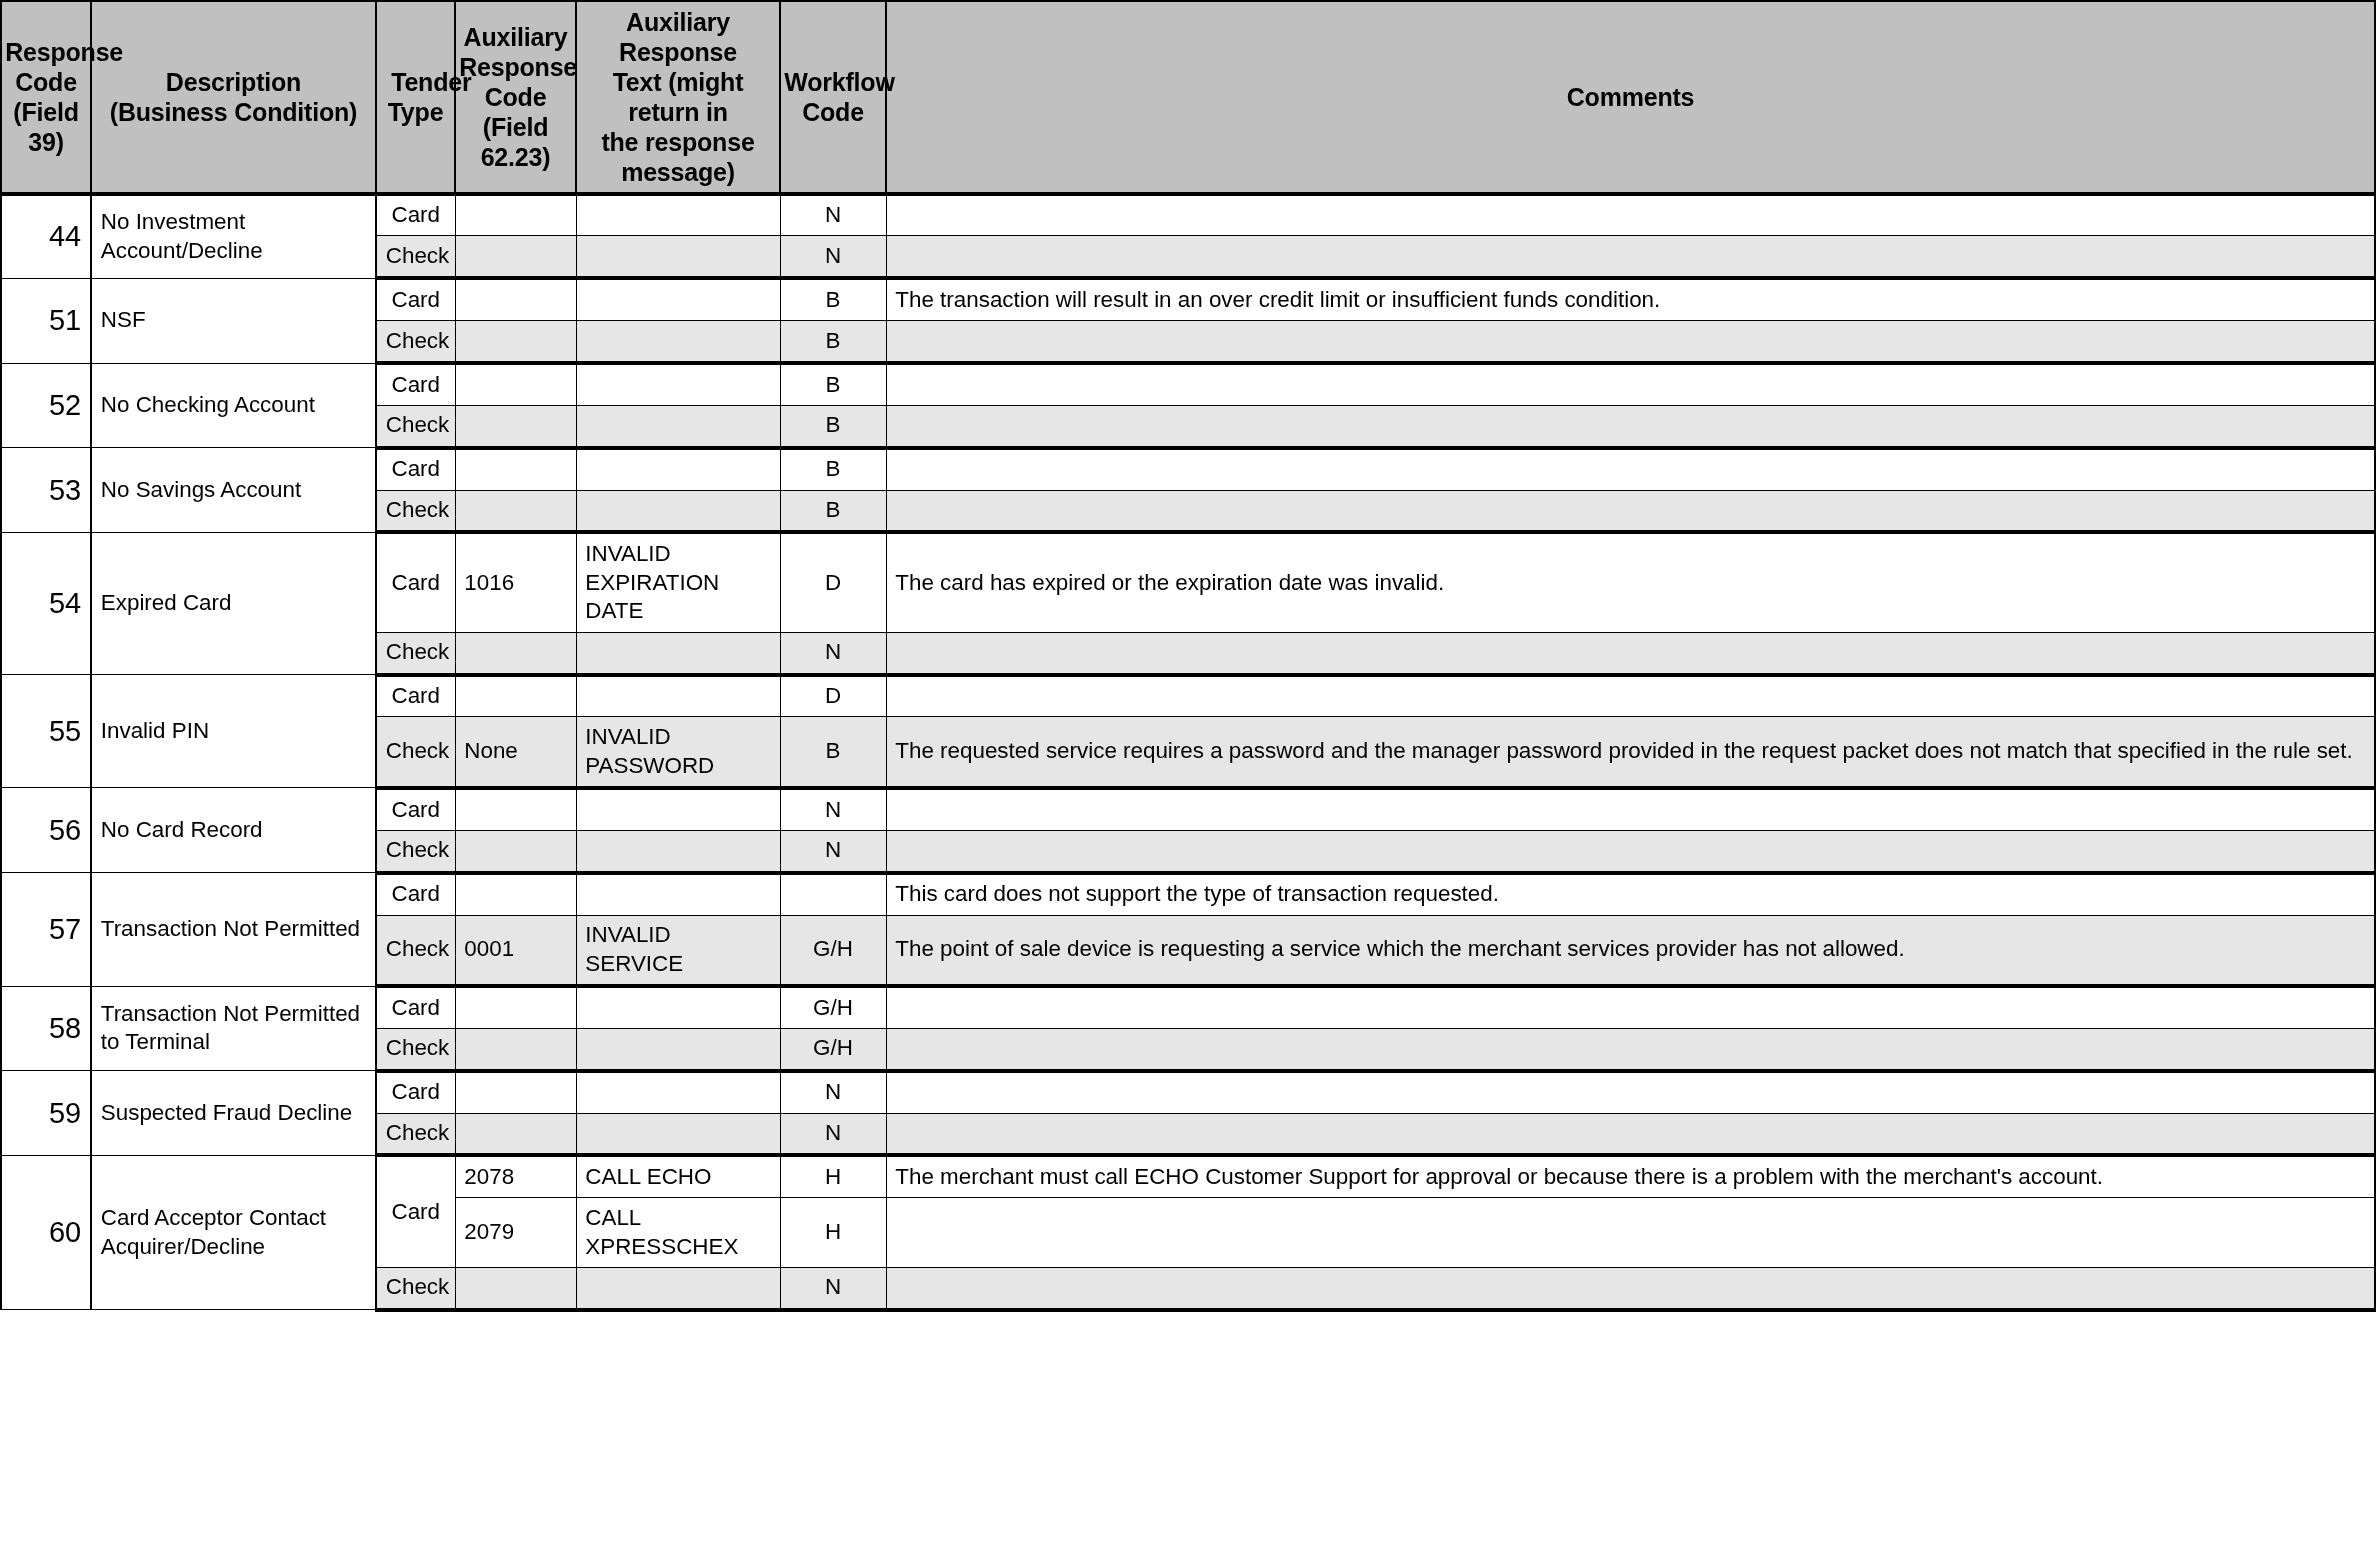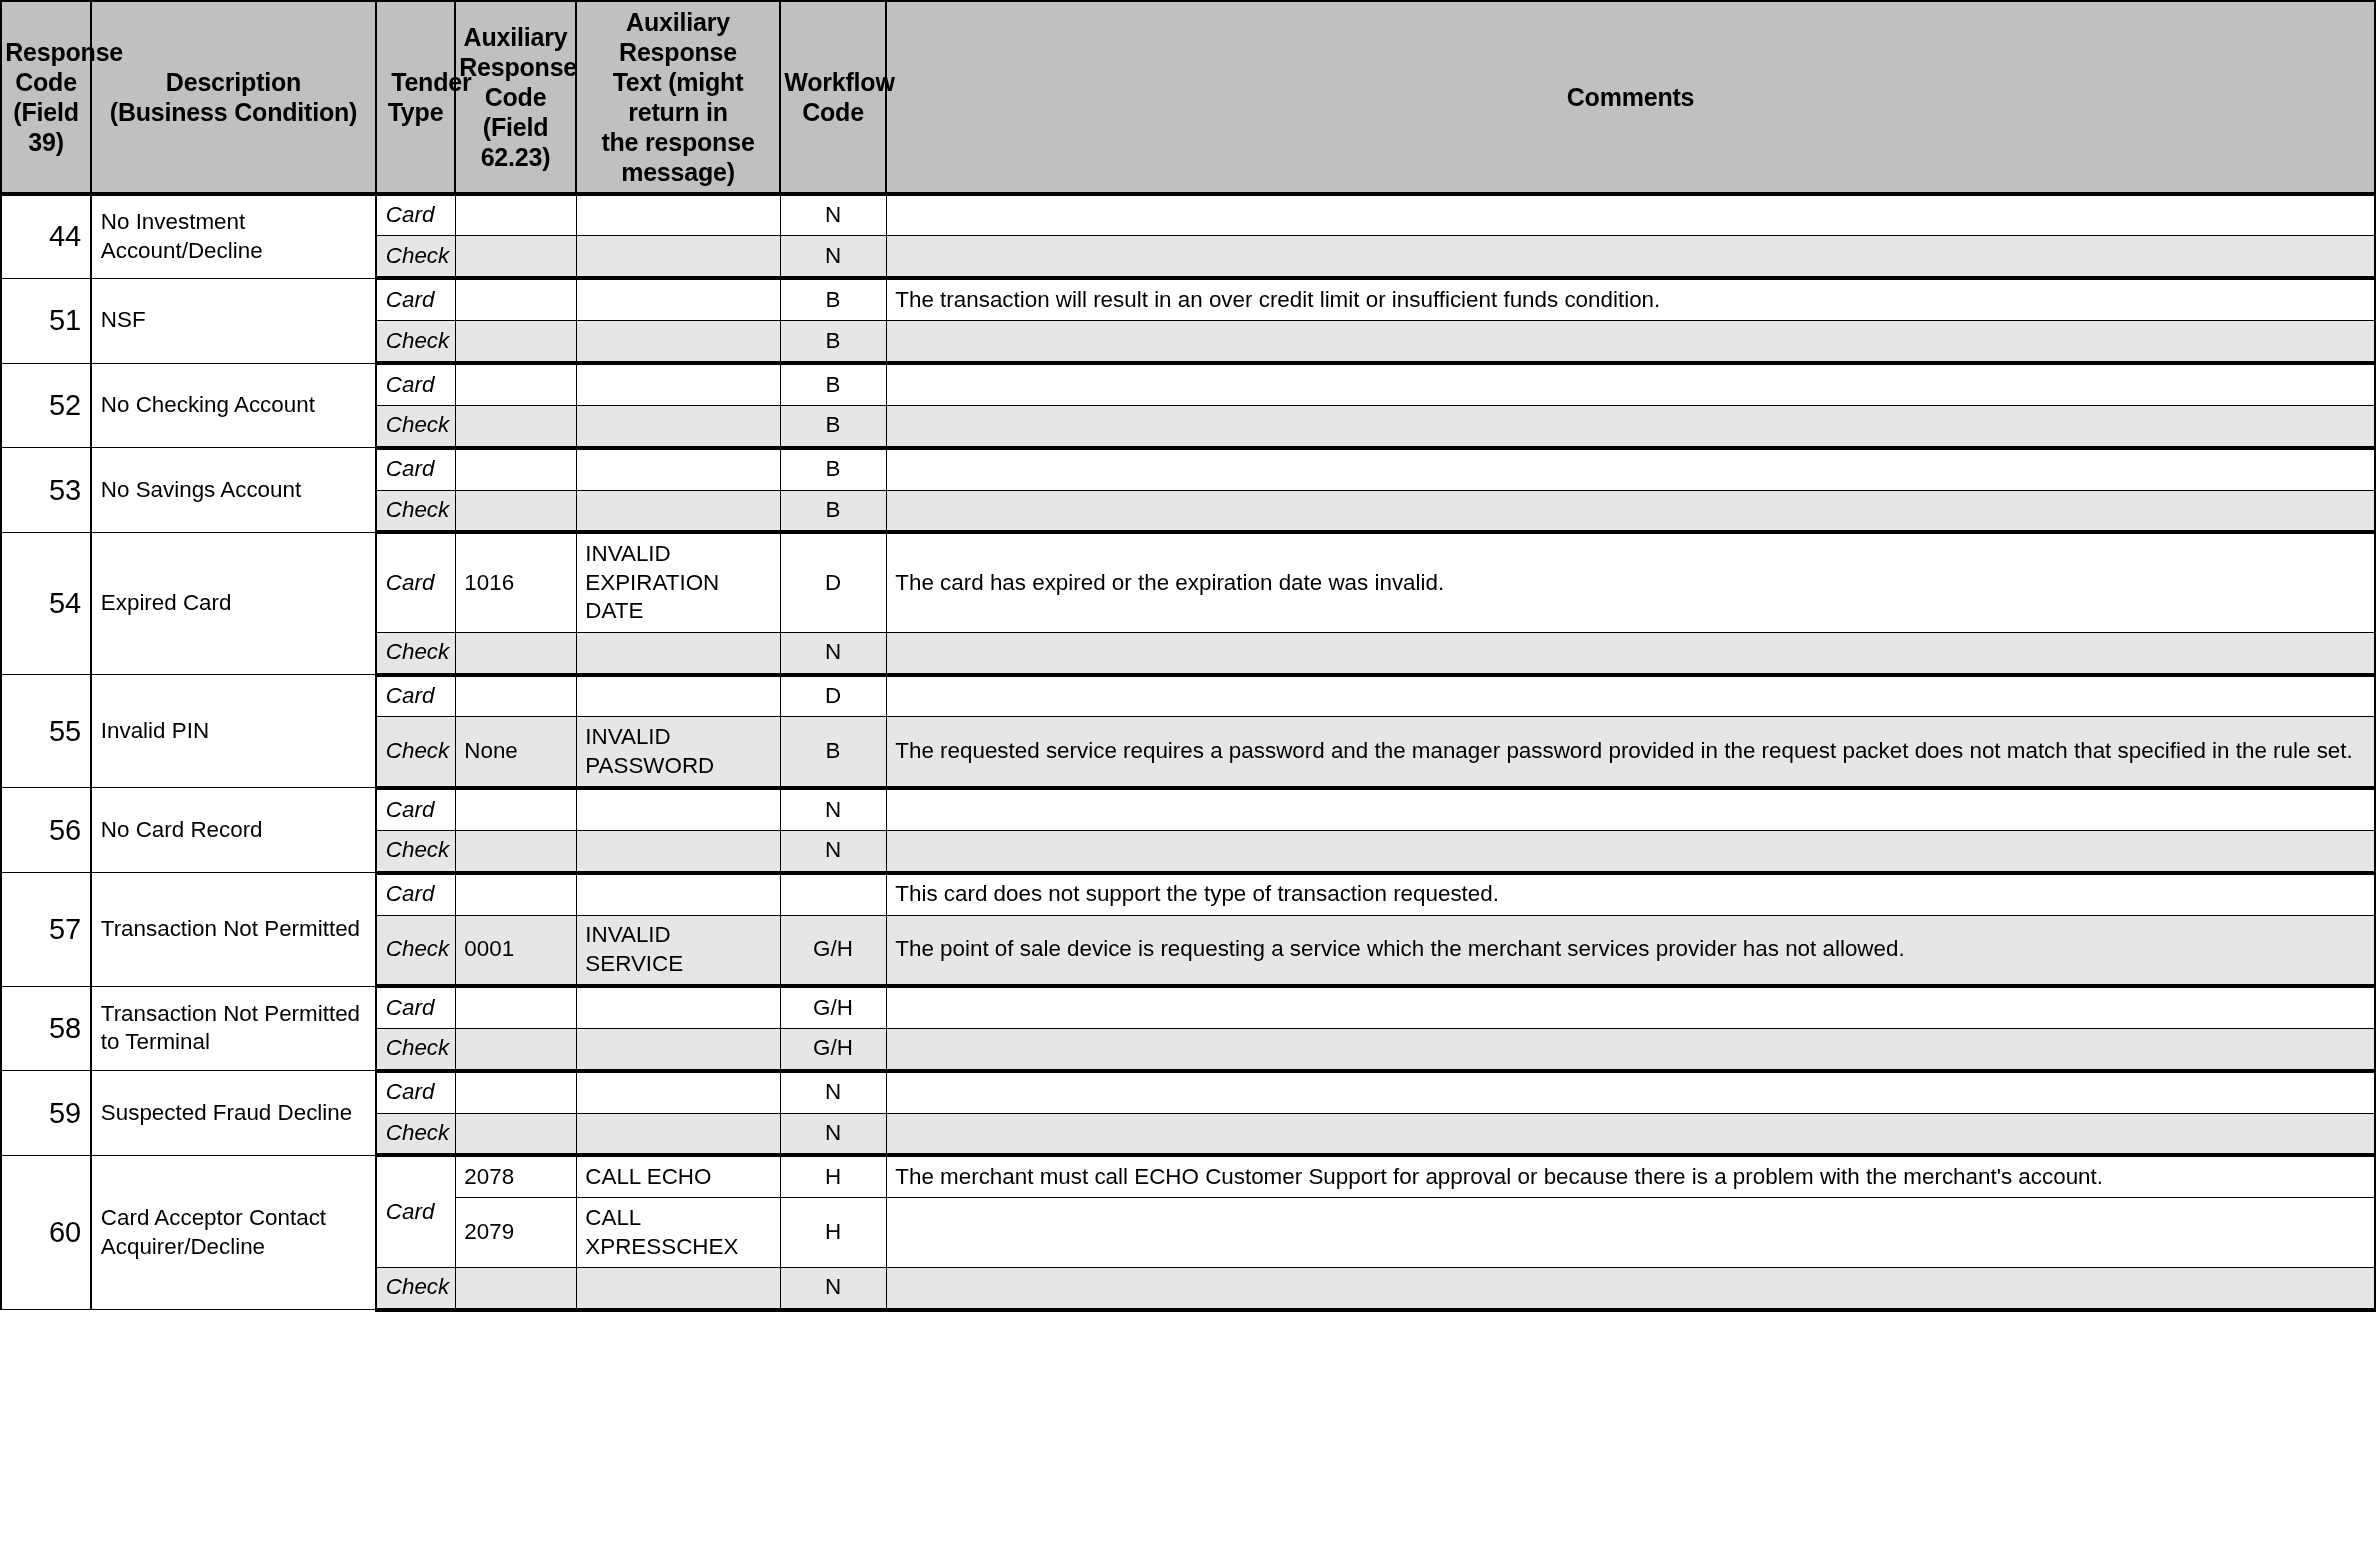--- a/index.html
+++ b/index.html
@@ -76,21 +76,21 @@
     text-align: right;
     font-size: 29px;
     border-right: 2.4px solid #000;
     background: #ffffff !important;
   }
   td.desc {
     text-align: left;
     border-right: 2.4px solid #000;
     background: #ffffff !important;
   }
-  td.tender  { text-align: left; font-style: italic; }
+  td.tender  { text-align: center; }
   td.auxcode { text-align: left; }
   td.auxtext { text-align: left; }
   td.wf      { text-align: center; }
   td.comm    { text-align: left; }
 
   
   tbody tr.last td { border-bottom: 4.8px solid #000; }
 </style>
 </head>
 <body>

